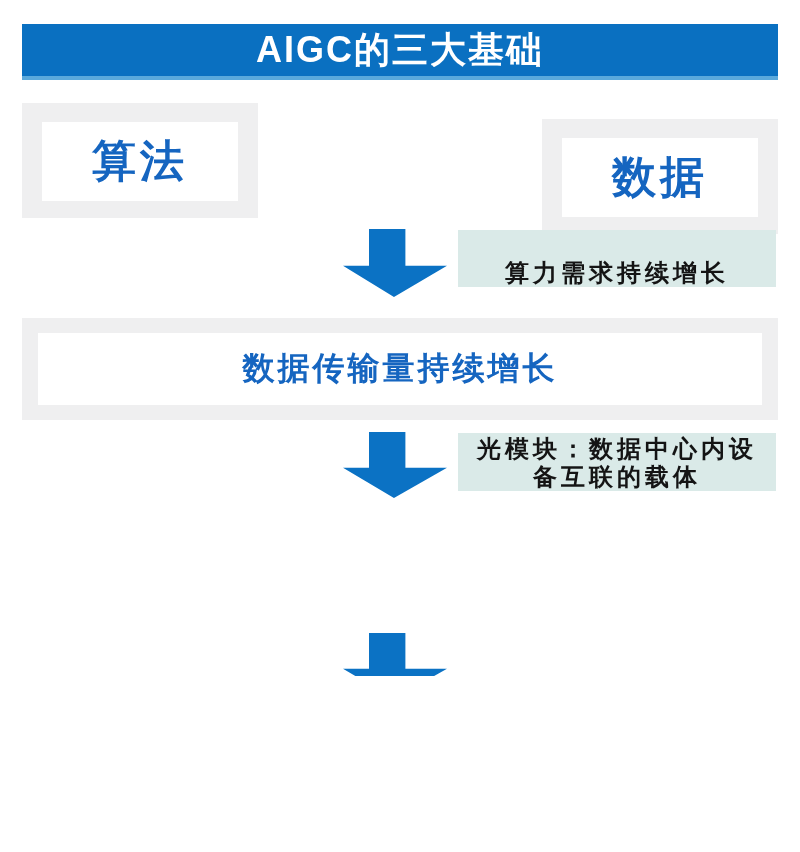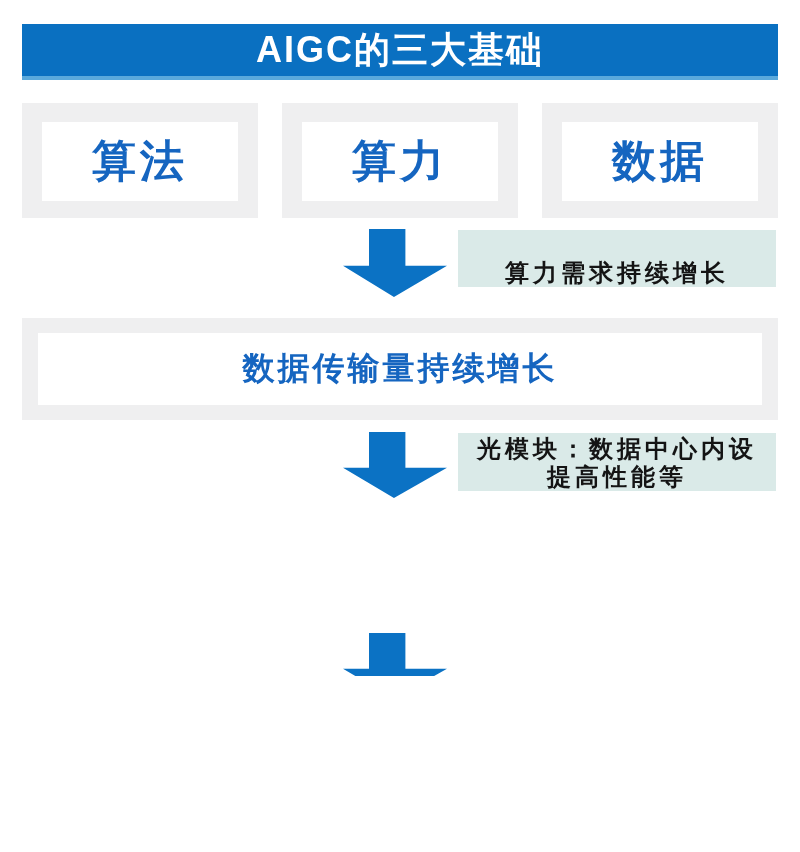--- a/index.html
+++ b/index.html
@@ -31,21 +31,21 @@
     background: var(--inner-bg, #ffffff);
     display: flex; align-items: center; justify-content: center;
     font-weight: bold;
     color: var(--blue-text, #1565c0);
     text-align: left;
     white-space: nowrap;
   }
 
   
   .f-panel { top: 103px; width: 236px; height: 115px; }
-  .f-1 { left: 22px; } .f-2 { left: 282px; } .f-3 { left: 542px; }
+  .f-1 { left: 22px; } .f-2 { left: 282px; } .f-3 { left: 542px; margin-top: 16px; }
   .f-panel .inner { inset: 19px 20px 17px 20px; font-size: 44px; letter-spacing: 4px; }
 
   
   .big { left: 22px; width: 756px; }
   .big .inner { inset: 15px 16px 15px 16px; font-size: 32px; letter-spacing: 3px; }
   .big-a { top: 318px; height: 102px; }
   .big-b { top: 513px; height: 109px; }
   .big-c { top: 708px; height: 110px; }
 
   
@@ -84,45 +84,40 @@
 
   <div class="titlebar">
     <span>AIGC的三大基础</span>
   </div>
 
   <div class="panel f-panel f-1">
     <div class="inner">
       <span>算法</span>
     </div>
   </div>
-  <div class="panel f-panel f-2">
-    <div class="inner">
-      <span>算力</span>
-    </div>
-  </div>
   <div class="panel f-panel f-3">
     <div class="inner">
       <span>数据</span>
     </div>
   </div>
 
   <div class="arrow ar-1"></div>
   <div class="note nt-1">
     <span>算力需求持续增长</span>
   </div>
 
   <div class="panel big big-a">
     <div class="inner">
       <span>数据传输量持续增长</span>
     </div>
   </div>
 
   <div class="arrow ar-2"></div>
   <div class="note nt-2">
     <span>光模块：数据中心内设</span>
-    <span>提高性能等</span>
+    <span>备互联的载体</span>
   </div>
 
 
   <div class="arrow ar-3"></div>
 
 
 </div>
 
 </body></html>

